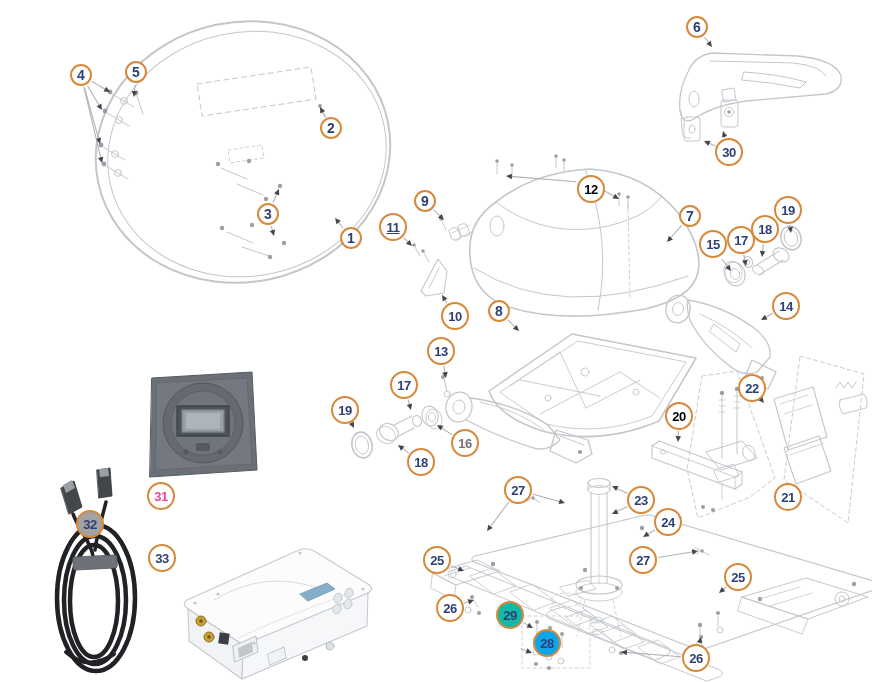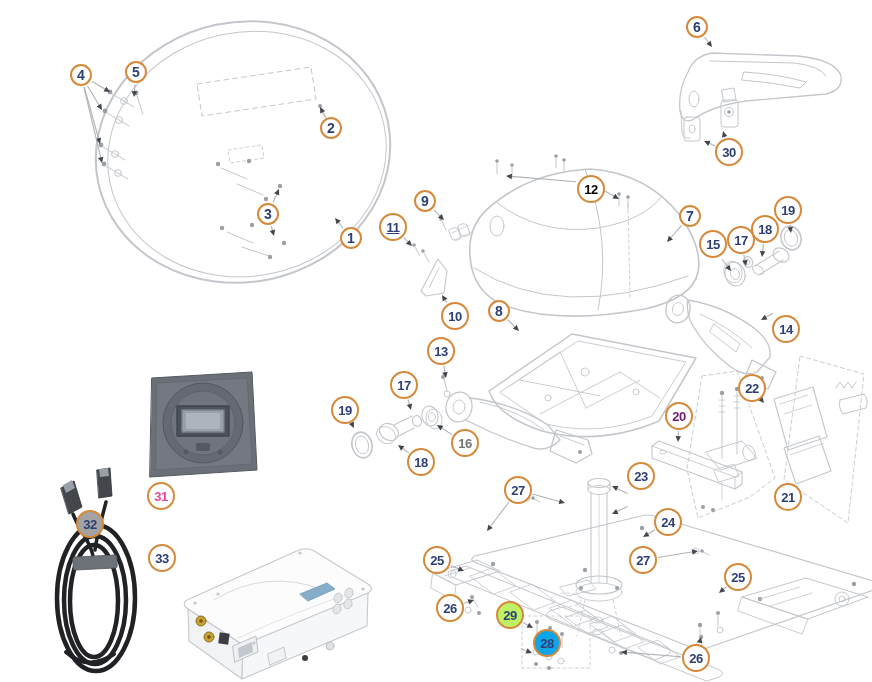--- a/index.html
+++ b/index.html
@@ -469,41 +469,41 @@
       <div class="callout" style="left: 81px; top: 75px; border-color: rgb(214, 137, 59); color: rgb(45, 63, 116); background: rgb(255, 255, 255);">4</div>
       <div class="callout" style="left: 136px; top: 72px; border-color: rgb(214, 137, 59); color: rgb(45, 63, 116); background: rgb(255, 255, 255);">5</div>
       <div class="callout" style="left: 697px; top: 27px; border-color: rgb(214, 137, 59); color: rgb(45, 63, 116); background: rgb(255, 255, 255);">6</div>
       <div class="callout" style="left: 690px; top: 216px; border-color: rgb(214, 137, 59); color: rgb(45, 63, 116); background: rgb(255, 255, 255);">7</div>
       <div class="callout" style="left: 499px; top: 311px; border-color: rgb(214, 137, 59); color: rgb(45, 63, 116); background: rgb(255, 255, 255);">8</div>
       <div class="callout" style="left: 425px; top: 201px; border-color: rgb(214, 137, 59); color: rgb(45, 63, 116); background: rgb(255, 255, 255);">9</div>
       <div class="callout wide" style="left: 455px; top: 316px; border-color: rgb(214, 137, 59); color: rgb(45, 63, 116); background: rgb(255, 255, 255);">10</div>
       <div class="callout wide" style="left: 393px; top: 227px; border-color: rgb(214, 137, 59); color: rgb(45, 63, 116); background: rgb(255, 255, 255); text-decoration: underline;">11</div>
       <div class="callout wide" style="left: 591px; top: 189px; border-color: rgb(214, 137, 59); color: #000000; background: rgb(255, 255, 255);">12</div>
       <div class="callout wide" style="left: 441px; top: 351px; border-color: rgb(214, 137, 59); color: rgb(45, 63, 116); background: rgb(255, 255, 255);">13</div>
-      <div class="callout wide" style="left: 786px; top: 306px; border-color: rgb(214, 137, 59); color: rgb(45, 63, 116); background: rgb(255, 255, 255); margin-top: 23px;">14</div>
+      <div class="callout wide" style="left: 786px; top: 306px; border-color: rgb(214, 137, 59); color: rgb(45, 63, 116); background: rgb(255, 255, 255);">14</div>
       <div class="callout wide" style="left: 713px; top: 244px; border-color: rgb(214, 137, 59); color: rgb(45, 63, 116); background: rgb(255, 255, 255);">15</div>
       <div class="callout wide" style="left: 465px; top: 443px; border-color: rgb(214, 137, 59); color: #737373; background: rgb(255, 255, 255);">16</div>
       <div class="callout wide" style="left: 741px; top: 240px; border-color: rgb(214, 137, 59); color: rgb(45, 63, 116); background: rgb(255, 255, 255);">17</div>
       <div class="callout wide" style="left: 765px; top: 229px; border-color: rgb(214, 137, 59); color: rgb(45, 63, 116); background: rgb(255, 255, 255);">18</div>
       <div class="callout wide" style="left: 788px; top: 210px; border-color: rgb(214, 137, 59); color: rgb(45, 63, 116); background: rgb(255, 255, 255);">19</div>
       <div class="callout wide" style="left: 404px; top: 385px; border-color: rgb(214, 137, 59); color: rgb(45, 63, 116); background: rgb(255, 255, 255);">17</div>
       <div class="callout wide" style="left: 421px; top: 462px; border-color: rgb(214, 137, 59); color: rgb(45, 63, 116); background: rgb(255, 255, 255);">18</div>
       <div class="callout wide" style="left: 345px; top: 410px; border-color: rgb(214, 137, 59); color: rgb(45, 63, 116); background: rgb(255, 255, 255);">19</div>
-      <div class="callout wide" style="left: 679px; top: 416px; border-color: rgb(214, 137, 59); color: #701a75; background: rgb(255, 255, 255);">20</div>
+      <div class="callout wide" style="left: 679px; top: 416px; border-color: rgb(214, 137, 59); color: #000000; background: rgb(255, 255, 255);">20</div>
       <div class="callout wide" style="left: 788px; top: 497px; border-color: rgb(214, 137, 59); color: rgb(45, 63, 116); background: rgb(255, 255, 255);">21</div>
       <div class="callout wide" style="left: 752px; top: 388px; border-color: rgb(214, 137, 59); color: rgb(45, 63, 116); background: rgb(255, 255, 255);">22</div>
-      <div class="callout wide" style="left: 641px; top: 476px; border-color: rgb(214, 137, 59); color: rgb(45, 63, 116); background: rgb(255, 255, 255);">23</div>
+      <div class="callout wide" style="left: 641px; top: 500px; border-color: rgb(214, 137, 59); color: rgb(45, 63, 116); background: rgb(255, 255, 255);">23</div>
       <div class="callout wide" style="left: 668px; top: 522px; border-color: rgb(214, 137, 59); color: rgb(45, 63, 116); background: rgb(255, 255, 255);">24</div>
       <div class="callout wide" style="left: 437px; top: 560px; border-color: rgb(214, 137, 59); color: rgb(45, 63, 116); background: rgb(255, 255, 255);">25</div>
       <div class="callout wide" style="left: 738px; top: 577px; border-color: rgb(214, 137, 59); color: rgb(45, 63, 116); background: rgb(255, 255, 255);">25</div>
       <div class="callout wide" style="left: 450px; top: 608px; border-color: rgb(214, 137, 59); color: rgb(45, 63, 116); background: rgb(255, 255, 255);">26</div>
       <div class="callout wide" style="left: 696px; top: 658px; border-color: rgb(214, 137, 59); color: rgb(45, 63, 116); background: rgb(255, 255, 255);">26</div>
       <div class="callout wide" style="left: 518px; top: 490px; border-color: rgb(214, 137, 59); color: rgb(45, 63, 116); background: rgb(255, 255, 255);">27</div>
       <div class="callout wide" style="left: 643px; top: 560px; border-color: rgb(214, 137, 59); color: rgb(45, 63, 116); background: rgb(255, 255, 255);">27</div>
       <div class="callout wide" style="left: 507px; top: 643px; border-color: rgb(214, 137, 59); color: rgb(45, 63, 116); background: #0ea5e9; margin-left: 40px;">28</div>
-      <div class="callout wide" style="left: 510px; top: 615px; border-color: rgb(214, 137, 59); color: rgb(45, 63, 116); background: #bef264;">29</div>
+      <div class="callout wide" style="left: 510px; top: 615px; border-color: rgb(214, 137, 59); color: rgb(45, 63, 116); background: #14b8a6;">29</div>
       <div class="callout wide" style="left: 729px; top: 152px; border-color: rgb(214, 137, 59); color: rgb(45, 63, 116); background: rgb(255, 255, 255);">30</div>
       <div class="callout wide" style="left: 161px; top: 496px; border-color: rgb(214, 137, 59); color: #ec4899; background: rgb(255, 255, 255);">31</div>
       <div class="callout wide" style="left: 90px; top: 524px; border-color: rgb(214, 137, 59); color: rgb(45, 63, 116); background: #a3a3a3;">32</div>
       <div class="callout wide" style="left: 162px; top: 558px; border-color: rgb(214, 137, 59); color: rgb(45, 63, 116); background: rgb(255, 255, 255);">33</div>
     </div>
 
 </div>
 
 </body></html>

